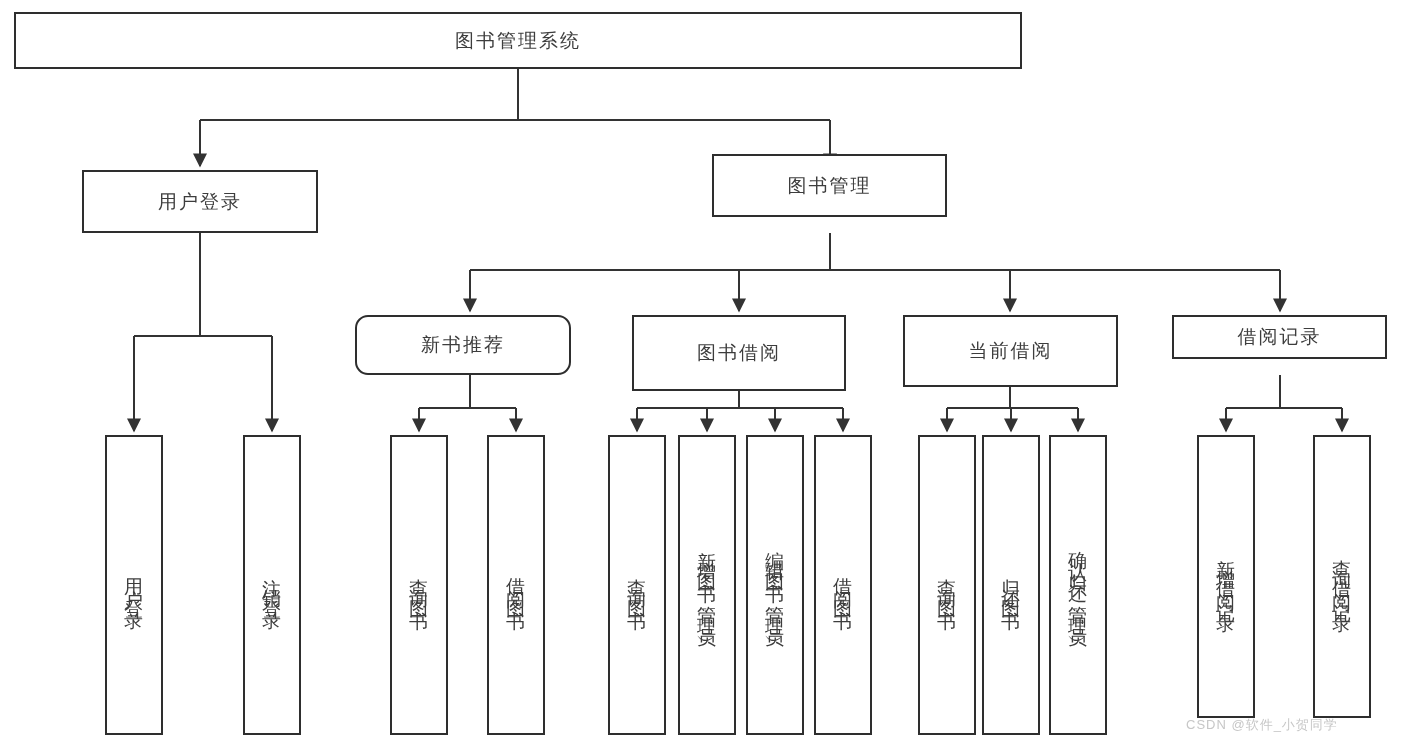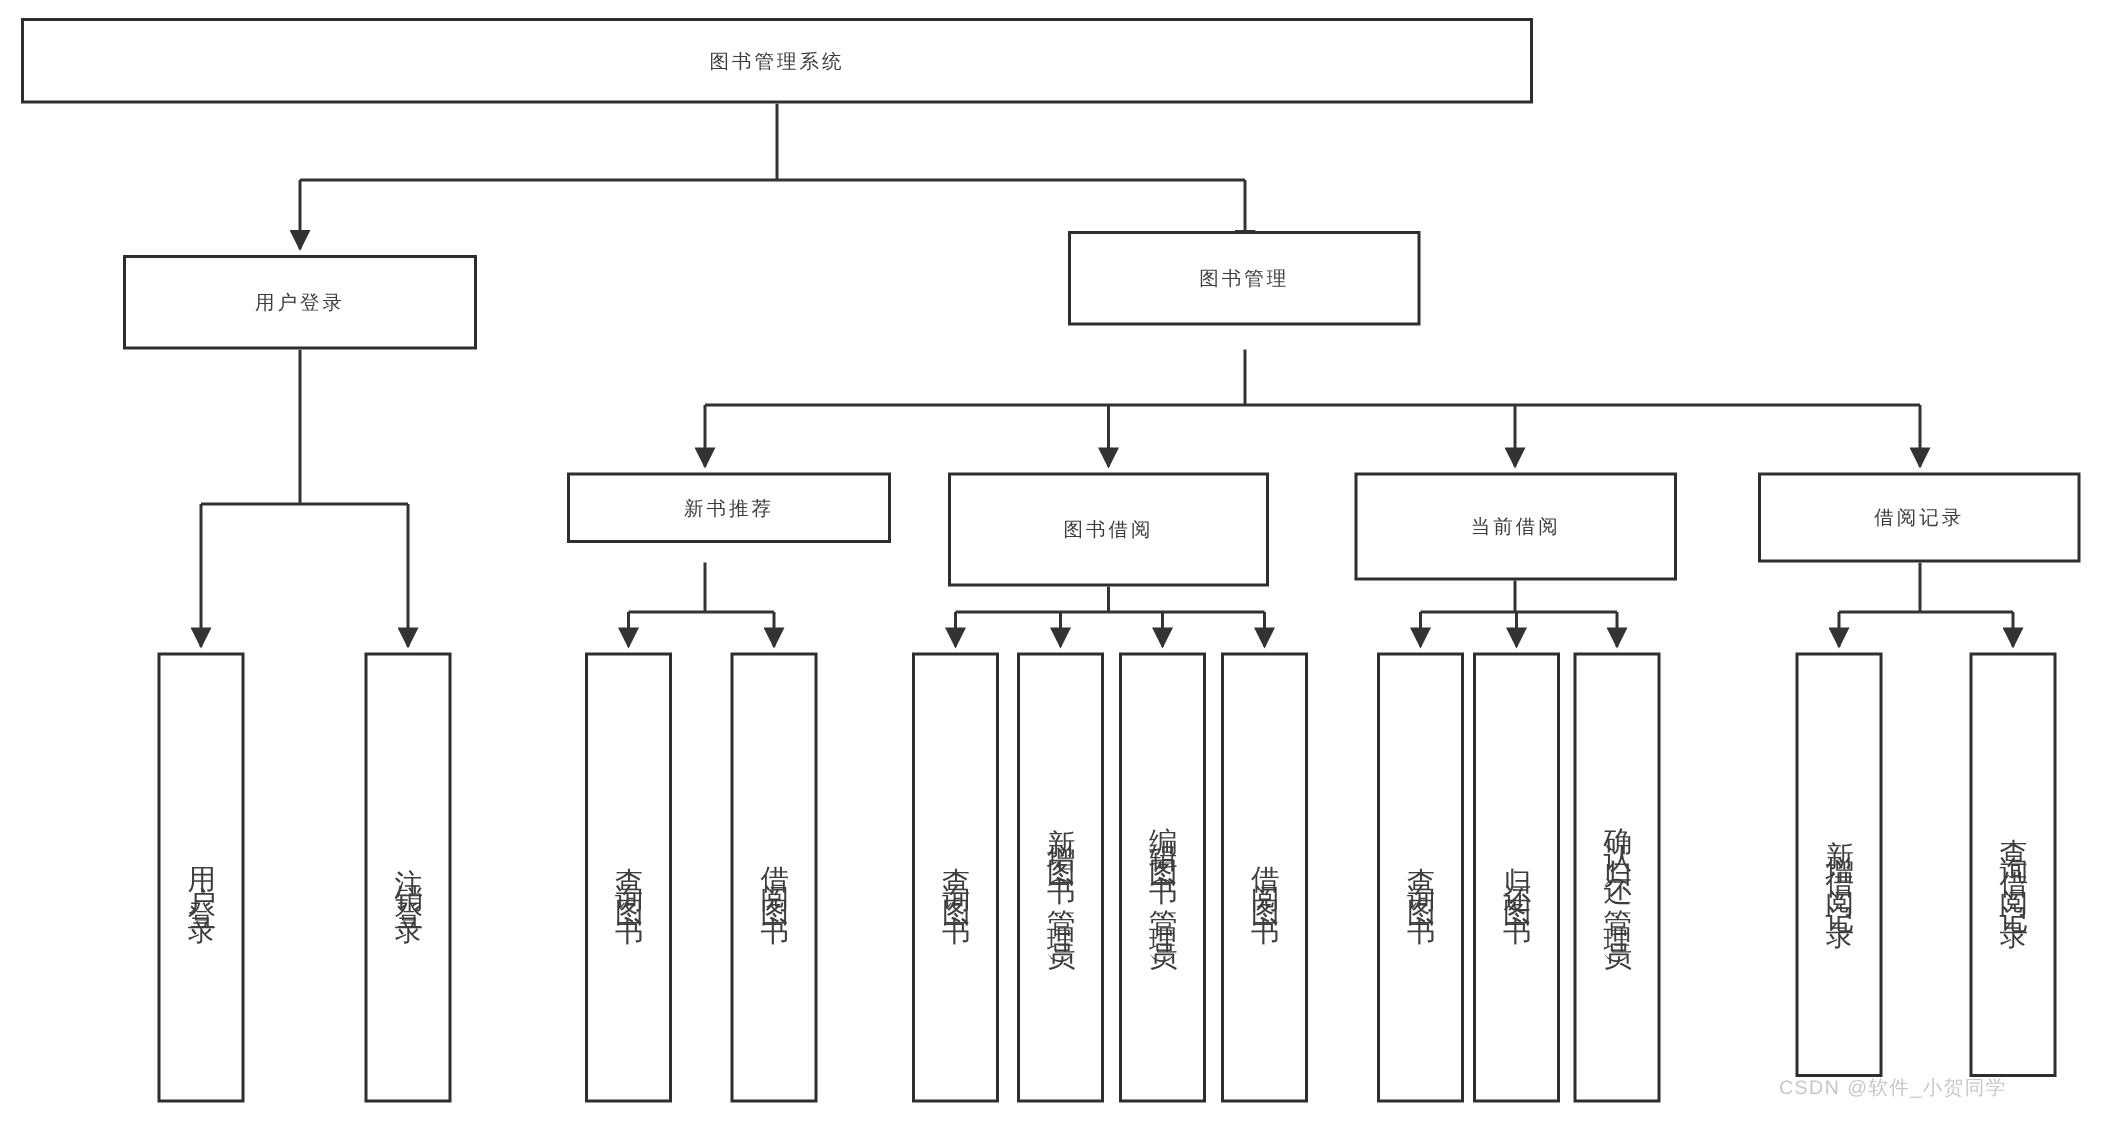--- a/index.html
+++ b/index.html
@@ -20,21 +20,21 @@
     position: absolute;
     box-sizing: border-box;
     border: 2.5px solid #2e2e2e;
     background: #ffffff;
     color: #3d3d3d;
     display: flex;
     align-items: center;
     justify-content: center;
   }
   .hbox {
-    font-size: 13px;
+    font-size: 19px;
     letter-spacing: 2px;
     white-space: nowrap;
   }
   .vbox {
     writing-mode: vertical-rl;
     text-orientation: mixed;
     font-size: 19px;
     letter-spacing: 11px;
     line-height: 1;
     white-space: nowrap;
@@ -112,24 +112,24 @@
   </svg>
 
   <div class="node hbox" style="left:14px; top:12px; width:1008px; height:57px;">图书管理系统</div>
 
   <div class="node hbox" style="left:82px; top:170px; width:236px; height:63px;">用户登录</div>
   <div class="node hbox" style="left:712px; top:154px; width:235px; height:63px;">图书管理</div>
 
   <div class="node vbox" style="left:105px; top:435px; width:58px; height:300px;">用户登录</div>
   <div class="node vbox" style="left:243px; top:435px; width:58px; height:300px;">注销登录</div>
 
-  <div class="node hbox" style="left:378px; top:315px; width:216px; height:47px;">新书推荐</div>
+  <div class="node hbox" style="left:355px; top:315px; width:216px; height:60px;border-radius:13px;">新书推荐</div>
   <div class="node hbox" style="left:632px; top:315px; width:214px; height:76px;">图书借阅</div>
   <div class="node hbox" style="left:903px; top:315px; width:215px; height:72px;">当前借阅</div>
-  <div class="node hbox" style="left:1172px; top:315px; width:215px; height:60px;">借阅记录</div>
+  <div class="node hbox" style="left:1172px; top:315px; width:215px; height:44px;">借阅记录</div>
 
   <div class="node vbox" style="left:390px; top:435px; width:58px; height:300px;">查询图书</div>
   <div class="node vbox" style="left:487px; top:435px; width:58px; height:300px;">借阅图书</div>
 
   <div class="node vbox" style="left:608px; top:435px; width:58px; height:300px;">查询图书</div>
   <div class="node vbox" style="left:678px; top:435px; width:58px; height:300px;">新增图书（管理员）</div>
   <div class="node vbox" style="left:746px; top:435px; width:58px; height:300px;">编辑图书（管理员）</div>
   <div class="node vbox" style="left:814px; top:435px; width:58px; height:300px;">借阅图书</div>
 
   <div class="node vbox" style="left:918px; top:435px; width:58px; height:300px;">查询图书</div>

